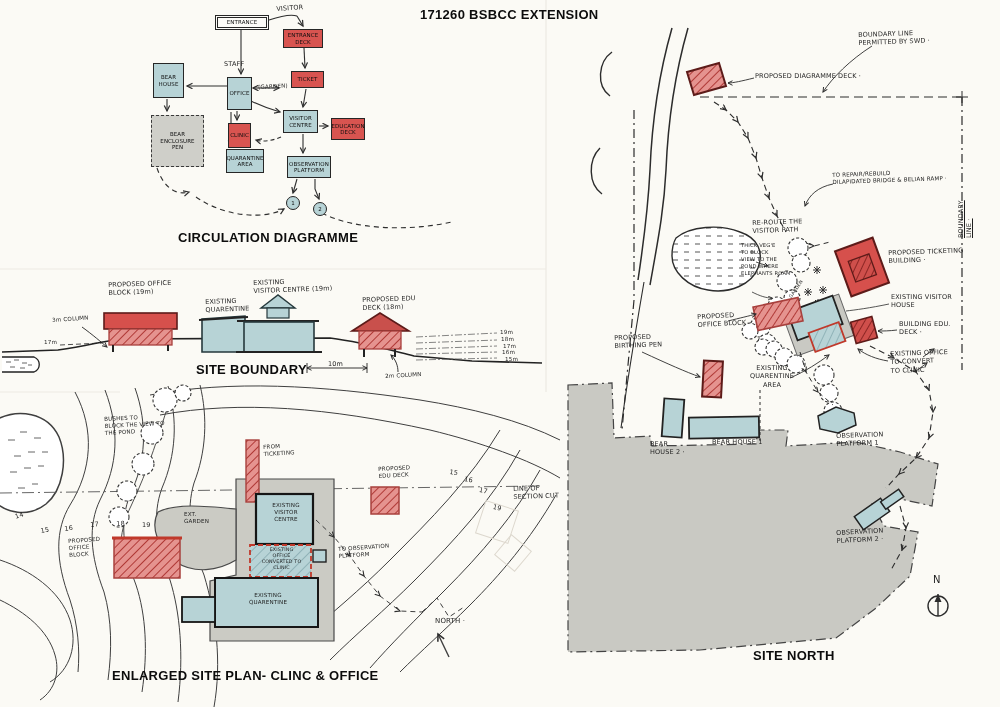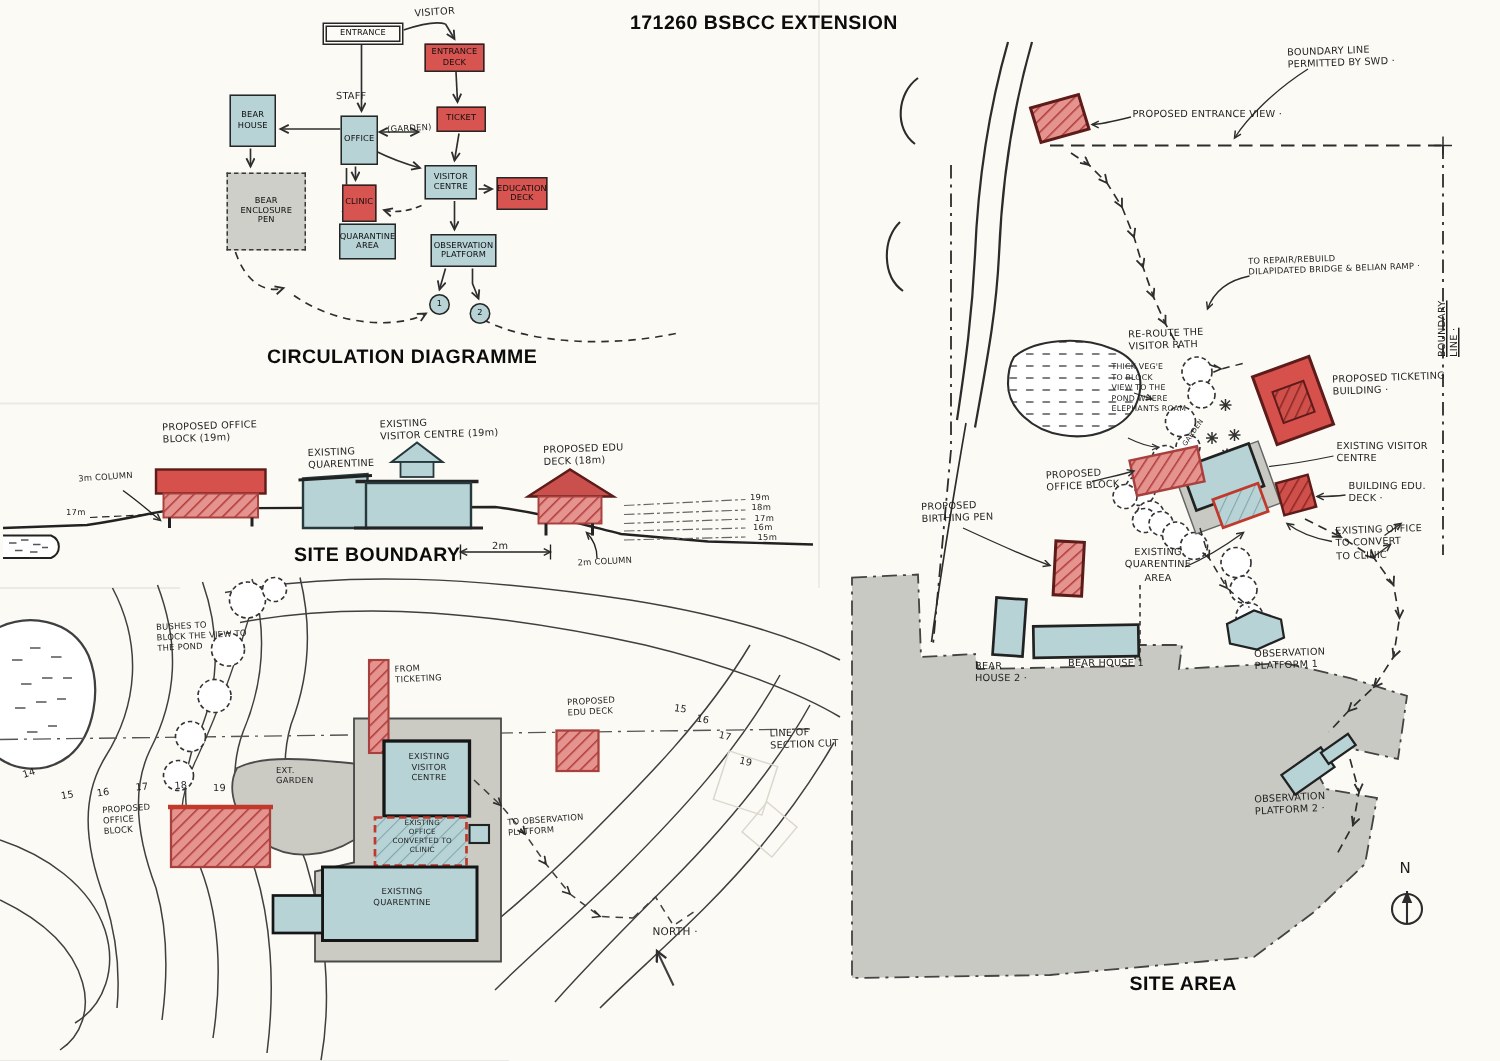--- a/index.html
+++ b/index.html
@@ -245,21 +245,22 @@
       <circle cx="938" cy="606" r="10"></circle>
       <path d="M938,616 L938,594"></path>
       <path d="M938,594 L934.5,602 L941.5,602 Z" fill="#2c2c2c" stroke="none"></path>
     </g>
   </g>
 </svg>
 
 <div class="t" style="left:420px;top:7px">171260 BSBCC EXTENSION</div>
 <div class="t" style="left:178px;top:230px">CIRCULATION DIAGRAMME</div>
 <div class="t" style="left:196px;top:362px">SITE BOUNDARY</div>
-<div class="t" style="left:753px;top:648px">SITE AREA</div>
+<div class="t" style="left:112px;top:668px">ENLARGED SITE PLAN- CLINC &amp; OFFICE</div>
+<div class="t" style="left:753px;top:648px">SITE NORTH</div>
 
 <div class="node white" style="left:215px;top:15px;width:54px;height:15px">ENTRANCE</div>
 <div class="node red" style="left:283px;top:29px;width:40px;height:19px">ENTRANCE
 DECK</div>
 <div class="node red" style="left:291px;top:71px;width:33px;height:17px">TICKET</div>
 <div class="node blue" style="left:153px;top:63px;width:31px;height:35px">BEAR
 HOUSE</div>
 <div class="node blue" style="left:227px;top:77px;width:25px;height:33px">OFFICE</div>
 <div class="node blue" style="left:283px;top:110px;width:35px;height:23px">VISITOR
 CENTRE</div>
@@ -287,21 +288,21 @@
 QUARENTINE</div>
 <div class="lbl" style="left:253px;top:279px;transform:rotate(-2deg)">EXISTING
 VISITOR CENTRE (19m)</div>
 <div class="lbl" style="left:362px;top:296px;transform:rotate(-2deg)">PROPOSED EDU
 DECK (18m)</div>
 <div class="lbl sm" style="left:500px;top:329px">19m</div>
 <div class="lbl sm" style="left:501px;top:336px">18m</div>
 <div class="lbl sm" style="left:503px;top:343px">17m</div>
 <div class="lbl sm" style="left:502px;top:349px">16m</div>
 <div class="lbl sm" style="left:505px;top:356px">15m</div>
-<div class="lbl" style="left:328px;top:360px">2m</div>
+<div class="lbl" style="left:328px;top:360px">10m</div>
 <div class="lbl sm" style="left:385px;top:373px;transform:rotate(-3deg)">2m COLUMN</div>
 
 <div class="lbl sm" style="left:104px;top:416px;transform:rotate(-3deg)">BUSHES TO
 BLOCK THE VIEW TO
 THE POND</div>
 <div class="lbl" style="left:14px;top:513px;transform:rotate(-18deg)">14</div>
 <div class="lbl" style="left:40px;top:527px;transform:rotate(-10deg)">15</div>
 <div class="lbl" style="left:64px;top:525px;transform:rotate(-8deg)">16</div>
 <div class="lbl" style="left:90px;top:521px;transform:rotate(-5deg)">17</div>
 <div class="lbl" style="left:116px;top:520px;transform:rotate(-4deg)">18</div>
@@ -328,36 +329,36 @@
 <div class="lbl sm" style="left:378px;top:466px;transform:rotate(-3deg)">PROPOSED
 EDU DECK</div>
 <div class="lbl sm" style="left:338px;top:546px;transform:rotate(-4deg)">TO OBSERVATION
 PLATFORM</div>
 <div class="lbl" style="left:513px;top:485px;transform:rotate(-2deg)">LINE OF
 SECTION CUT</div>
 <div class="lbl" style="left:435px;top:617px;font-size:7px">NORTH ·</div>
 
 <div class="lbl" style="left:858px;top:31px;transform:rotate(-2deg)">BOUNDARY LINE
 PERMITTED BY SWD ·</div>
-<div class="lbl" style="left:755px;top:72px">PROPOSED ENTRANCE VIEW ·</div>
+<div class="lbl" style="left:755px;top:72px">PROPOSED DIAGRAMME DECK ·</div>
 <div class="lbl sm" style="left:832px;top:172px;transform:rotate(-2deg)">TO REPAIR/REBUILD
 DILAPIDATED BRIDGE &amp; BELIAN RAMP ·</div>
 <div class="lbl" style="left:752px;top:219px;transform:rotate(-2deg)">RE-ROUTE THE
 VISITOR PATH</div>
 <div class="lbl u" style="left:957px;top:238px;transform:rotate(-90deg)">BOUNDARY LINE ·</div>
 <div class="lbl" style="left:741px;top:242px;font-size:5.2px;line-height:1.35">THICK VEG'E
 TO BLOCK
 VIEW TO THE
 POND WHERE
 ELEPHANTS ROAM</div>
 <div class="lbl" style="left:888px;top:249px;transform:rotate(-2deg)">PROPOSED TICKETING
 BUILDING ·</div>
 <div class="lbl" style="left:788px;top:296px;font-size:4.6px;transform:rotate(-55deg)">GARDEN</div>
 <div class="lbl" style="left:891px;top:293px">EXISTING VISITOR
-CENTRE</div>
+HOUSE</div>
 <div class="lbl" style="left:899px;top:320px">BUILDING EDU.
 DECK ·</div>
 <div class="lbl" style="left:890px;top:350px;transform:rotate(-2deg)">EXISTING OFFICE
 TO CONVERT
 TO CLINIC</div>
 <div class="lbl" style="left:697px;top:313px;transform:rotate(-3deg)">PROPOSED
 OFFICE BLOCK</div>
 <div class="lbl" style="left:614px;top:334px;transform:rotate(-2deg)">PROPOSED
 BIRTHING PEN</div>
 <div class="lbl" style="left:748px;top:364px;text-align:center;width:48px">EXISTING

